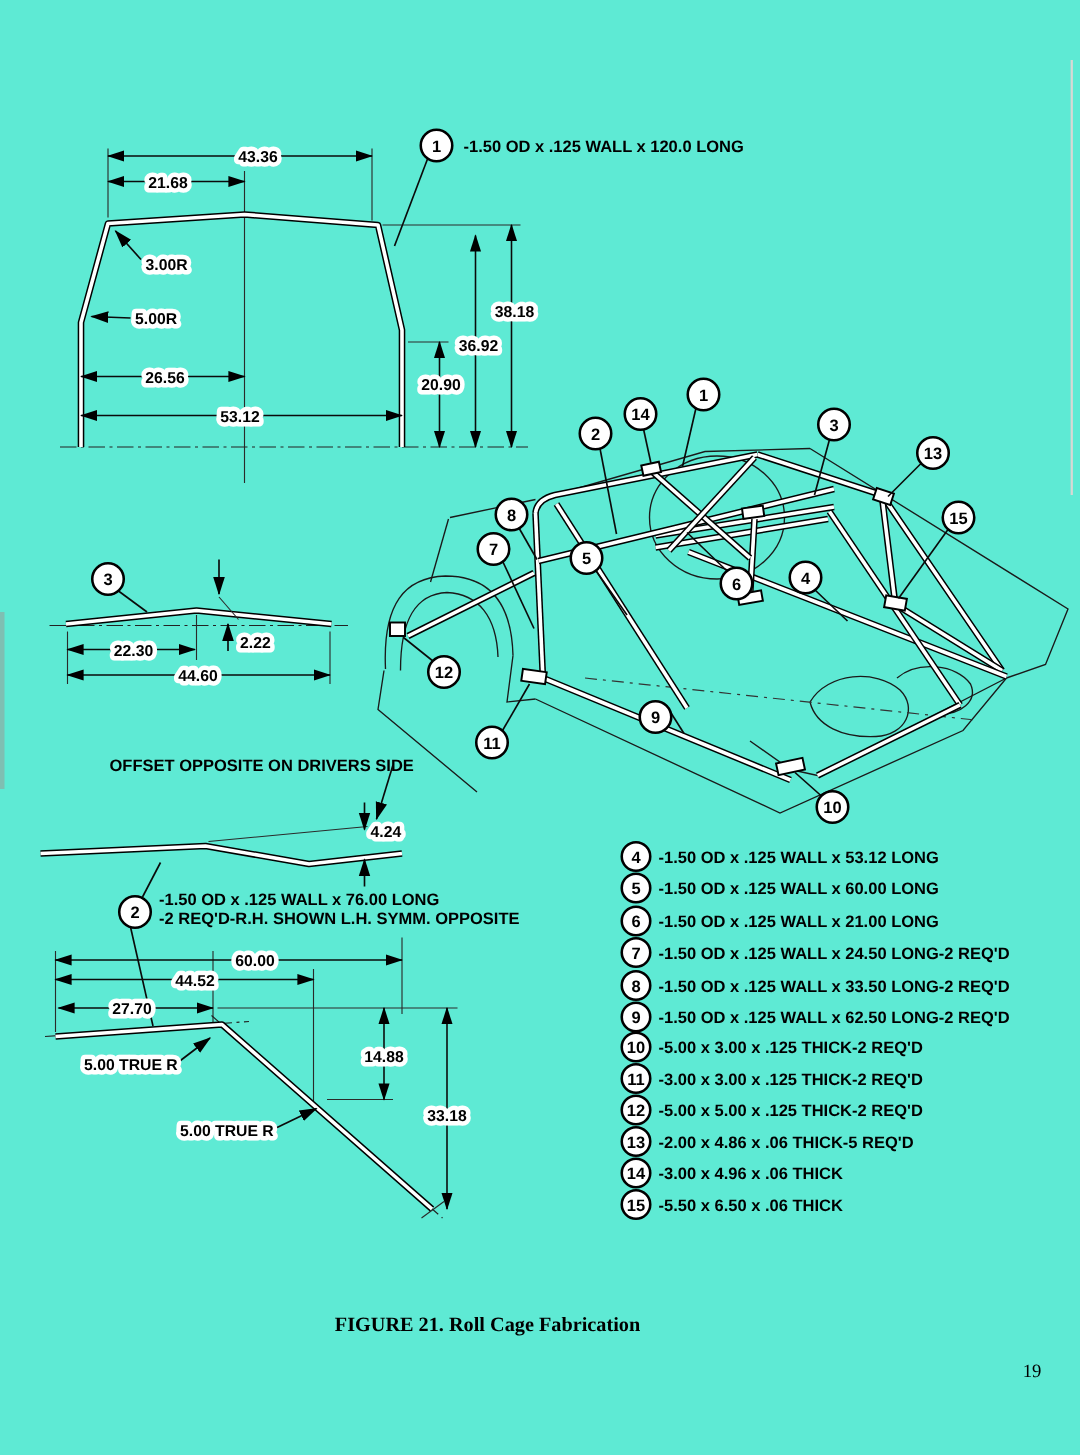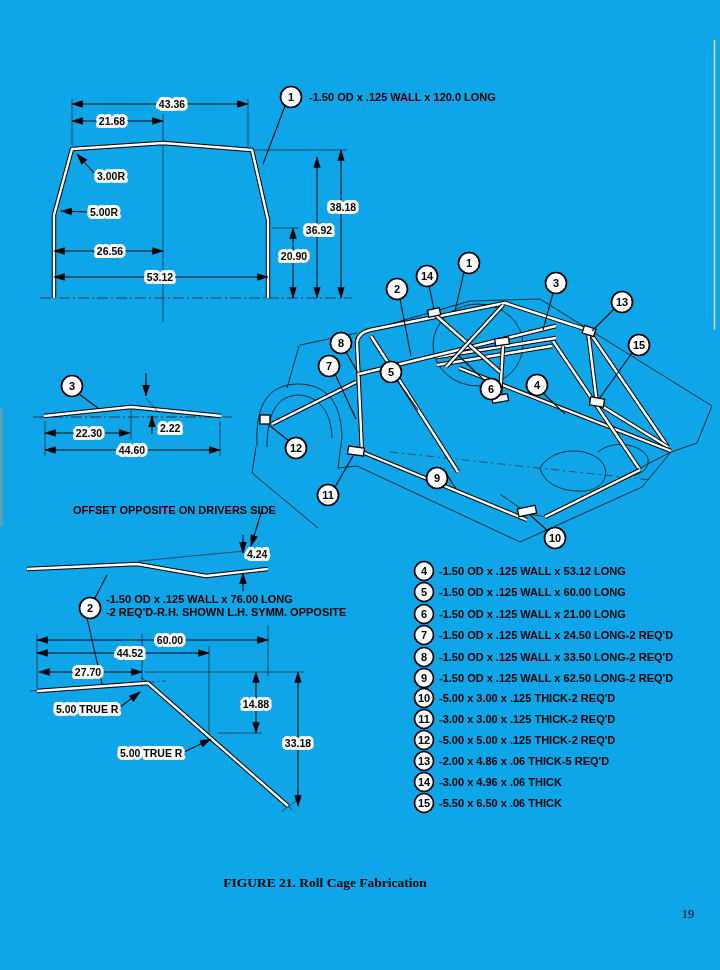--- a/index.html
+++ b/index.html
@@ -1,16 +1,16 @@
 <!DOCTYPE html>
 <html><head>
 <meta charset="utf-8">
 <style>
   html,body{margin:0;padding:0;background:#e8e8e6;}
-  .page{position:relative;width:720px;height:970px;background:#0ea5e9;margin:0 auto;
+  .page{position:relative;width:720px;height:970px;background:#5eead4;margin:0 auto;
         font-family:"Liberation Sans",sans-serif;overflow:hidden;}
   svg{position:absolute;left:0;top:0;}
   
   .thin{stroke:#1a1a1a;stroke-width:.9;fill:none;}
   .xthin{stroke:#2a2a2a;stroke-width:.75;fill:none;}
   .cl{stroke:#222;stroke-width:.8;fill:none;stroke-dasharray:11 3 2 3;}
   .dash{stroke:#333;stroke-width:.8;fill:none;stroke-dasharray:8 4 2 4;}
   .dim{stroke:#0a0a0a;stroke-width:1.05;fill:none;marker-start:url(#ah);marker-end:url(#ah);}
   .ldr{stroke:#0a0a0a;stroke-width:1.1;fill:none;marker-end:url(#ah);}
   .pl{stroke:#0a0a0a;stroke-width:1.1;fill:none;} 

